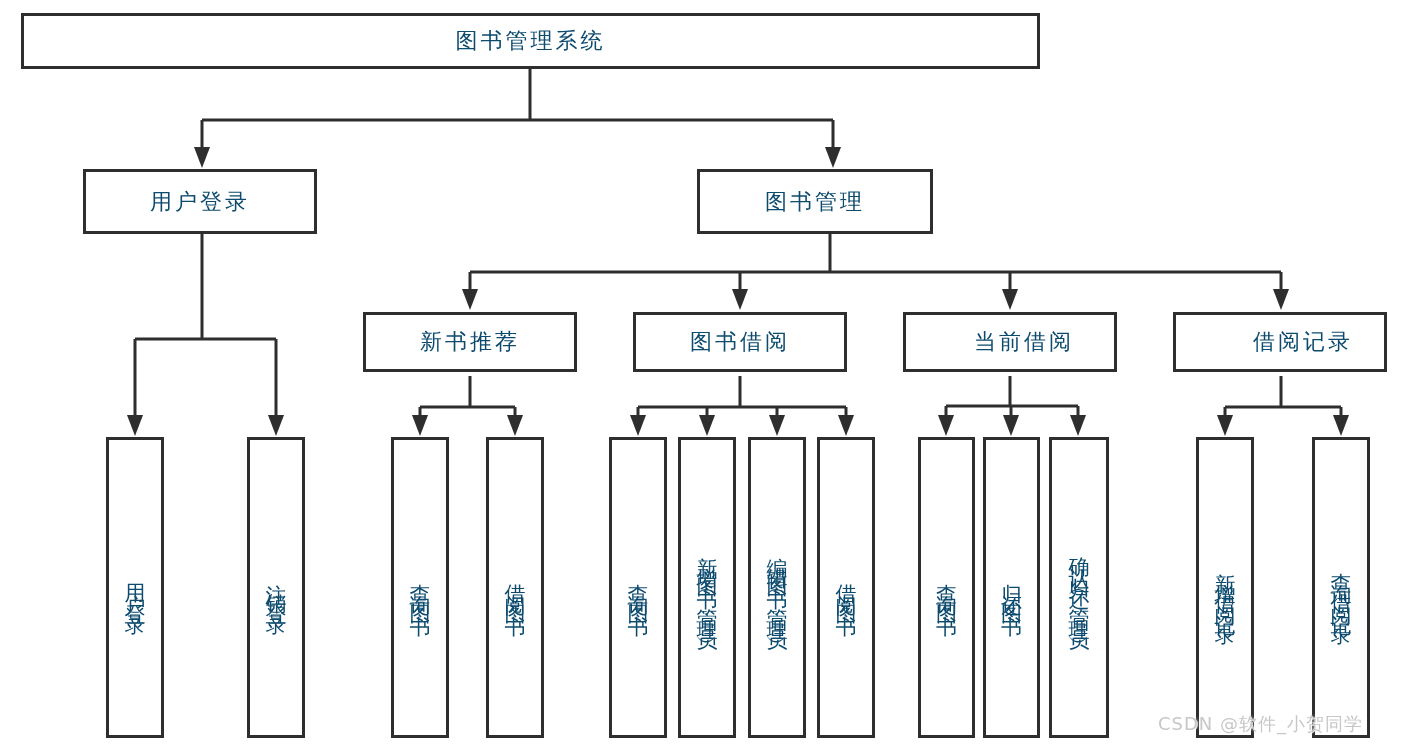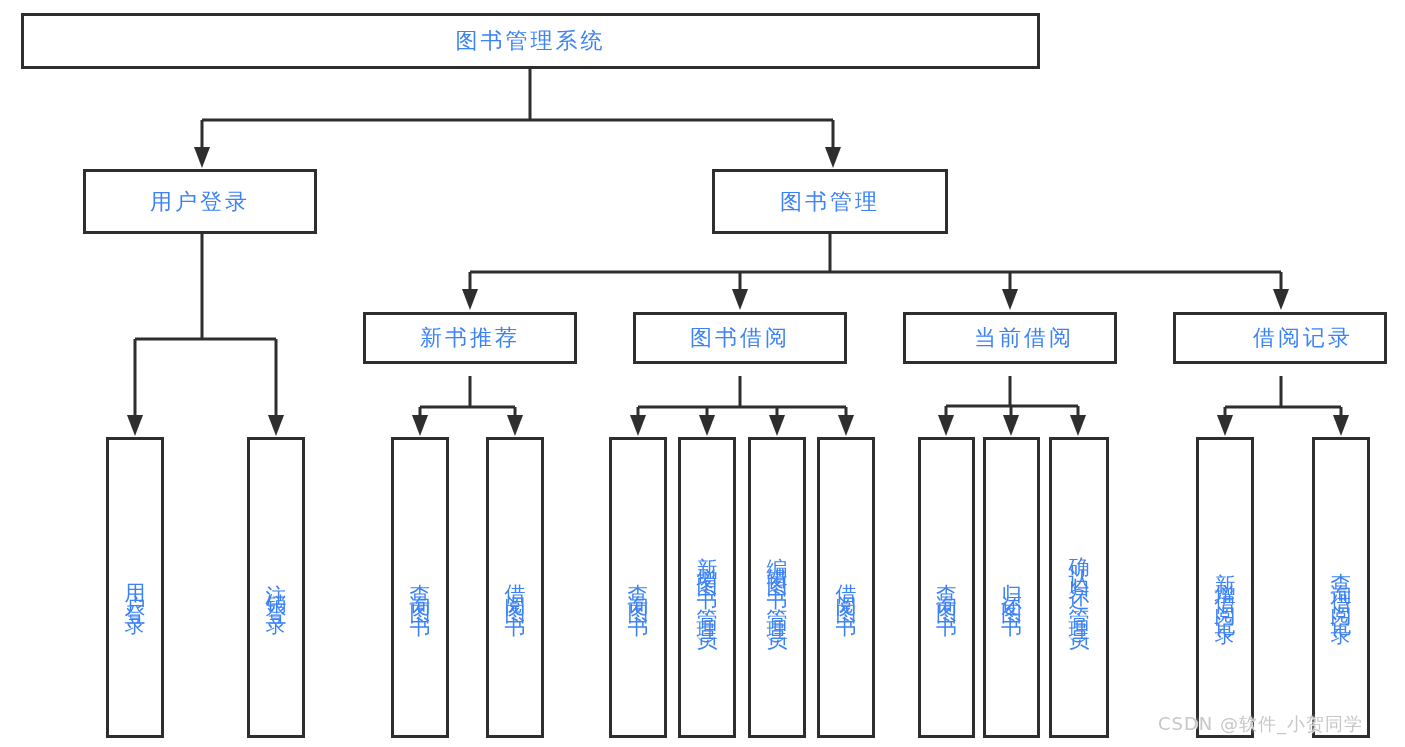--- a/index.html
+++ b/index.html
@@ -13,26 +13,26 @@
   }
   svg.connectors { position: absolute; left: 0; top: 0; z-index: 1; }
   .box {
     position: absolute;
     box-sizing: border-box;
     border: 3px solid #2e2e2e;
     background: #ffffff;
     display: flex;
     align-items: center;
     justify-content: center;
-    color: #3b82f6;
+    color: #0c4a6e;
     z-index: 2;
   }
   .root { left: 21px; top: 13px; width: 1019px; height: 56px; }
   .l2   { top: 169px; height: 65px; }
-  .l3   { top: 312px; height: 52px; width: 214px; }
+  .l3   { top: 312px; height: 60px; width: 214px; }
   .leaf { top: 437px; height: 301px; width: 58px; }
   .h-label { font-size: 22px; letter-spacing: 3px; white-space: nowrap; }
   .v-label {
     writing-mode: vertical-rl;
     text-orientation: mixed;
     font-size: 21px;
     line-height: 1.05;
     letter-spacing: 0.5em;
     white-space: nowrap;
   }
@@ -93,21 +93,21 @@
     </g>
   </svg>
 
   <div class="box root">
     <span class="h-label">图书管理系统</span>
   </div>
 
   <div class="box l2" style="left:83px; width:234px;">
     <span class="h-label">用户登录</span>
   </div>
-  <div class="box l2" style="left:712px; width:236px;">
+  <div class="box l2" style="left:697px; width:236px;">
     <span class="h-label">图书管理</span>
   </div>
 
   <div class="box l3" style="left:363px;">
     <span class="h-label">新书推荐</span>
   </div>
   <div class="box l3" style="left:633px;">
     <span class="h-label">图书借阅</span>
   </div>
   <div class="box l3" style="left:903px;padding-left:28px;">

